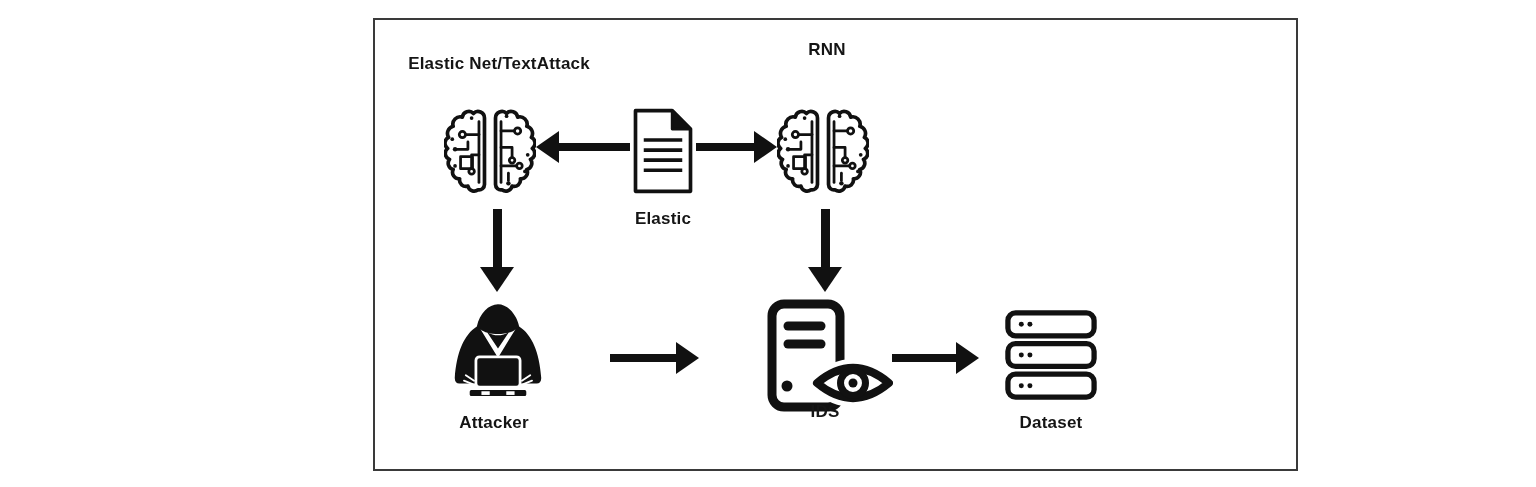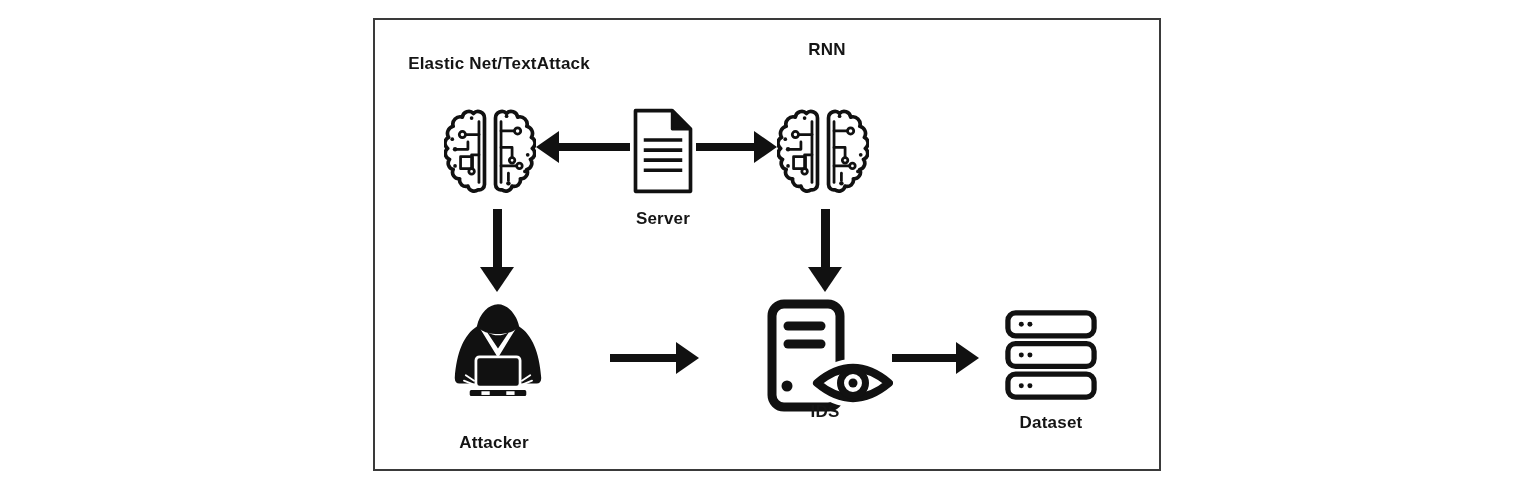--- a/index.html
+++ b/index.html
@@ -8,21 +8,21 @@
   .canvas {
     position: relative;
     width: 1536px;
     height: 487px;
     background: #ffffff;
     overflow: hidden;
   }
   .frame {
     position: absolute;
     left: 373px; top: 18px;
-    width: 788px; height: 453px;
+    width: 925px; height: 453px;
     border: 2px solid #3a3a3a;
     background: #ffffff;
   }
   .node-label {
     position: absolute;
     font-size: 17px;
     font-weight: 700;
     color: #151515;
     text-align: center;
     letter-spacing: 0.2px;
@@ -139,21 +139,21 @@
         <path d="M6,4 H46 L66,24 V92 H6 Z" fill="#fff" stroke="#111" stroke-width="4" stroke-linejoin="round"></path>
         <path d="M46,4 L66,24 H46 Z" fill="#111" stroke="#111" stroke-width="3" stroke-linejoin="round"></path>
         <g stroke="#111" stroke-width="4">
           <line x1="15" y1="36" x2="57" y2="36"></line>
           <line x1="15" y1="47" x2="57" y2="47"></line>
           <line x1="15" y1="58" x2="57" y2="58"></line>
           <line x1="15" y1="69" x2="57" y2="69"></line>
         </g>
       </svg>
     </div>
-    <div class="node-label" style="left:243px; top:189px; width:90px;">Server</div>
+    <div class="node-label" style="left:243px; top:189px; width:90px;">Elastic</div>
 
     <div class="arrow arrow-h" style="left:161px; top:111px; width:94px;">
       <i class="head-left"></i>
         <i class="shaft"></i>
     </div>
 
     <div class="arrow arrow-h" style="left:321px; top:111px; width:81px;">
       <i class="shaft"></i>
         <i class="head-right"></i>
     </div>
@@ -178,21 +178,21 @@
             <path d="M13,83 l10,4"></path>
           <path d="M85,77 l-9,6"></path>
             <path d="M87,83 l-10,4"></path>
         </g>
         <rect x="26" y="57" width="48" height="33" rx="4" fill="#111" stroke="#fff" stroke-width="3"></rect>
         <rect x="18" y="92" width="64" height="9" rx="3" fill="#111" stroke="#fff" stroke-width="2.5"></rect>
         <rect x="32" y="94.5" width="9" height="4" fill="#fff"></rect>
         <rect x="59" y="94.5" width="9" height="4" fill="#fff"></rect>
       </svg>
     </div>
-    <div class="node-label" style="left:49px; top:393px; width:140px;margin-top:20px;">Attacker</div>
+    <div class="node-label" style="left:49px; top:393px; width:140px;">Attacker</div>
 
     <div class="arrow arrow-h" style="left:235px; top:322px; width:89px;">
       <i class="shaft"></i>
         <i class="head-right"></i>
     </div>
 
     <div class="icon" style="left:390px; top:278px; width:128px; height:114px;">
       <svg viewBox="0 0 128 114">
         <rect x="7" y="6" width="68" height="103" rx="12" fill="#fff" stroke="#111" stroke-width="9"></rect>
         <g stroke="#111" stroke-width="9" stroke-linecap="round">

